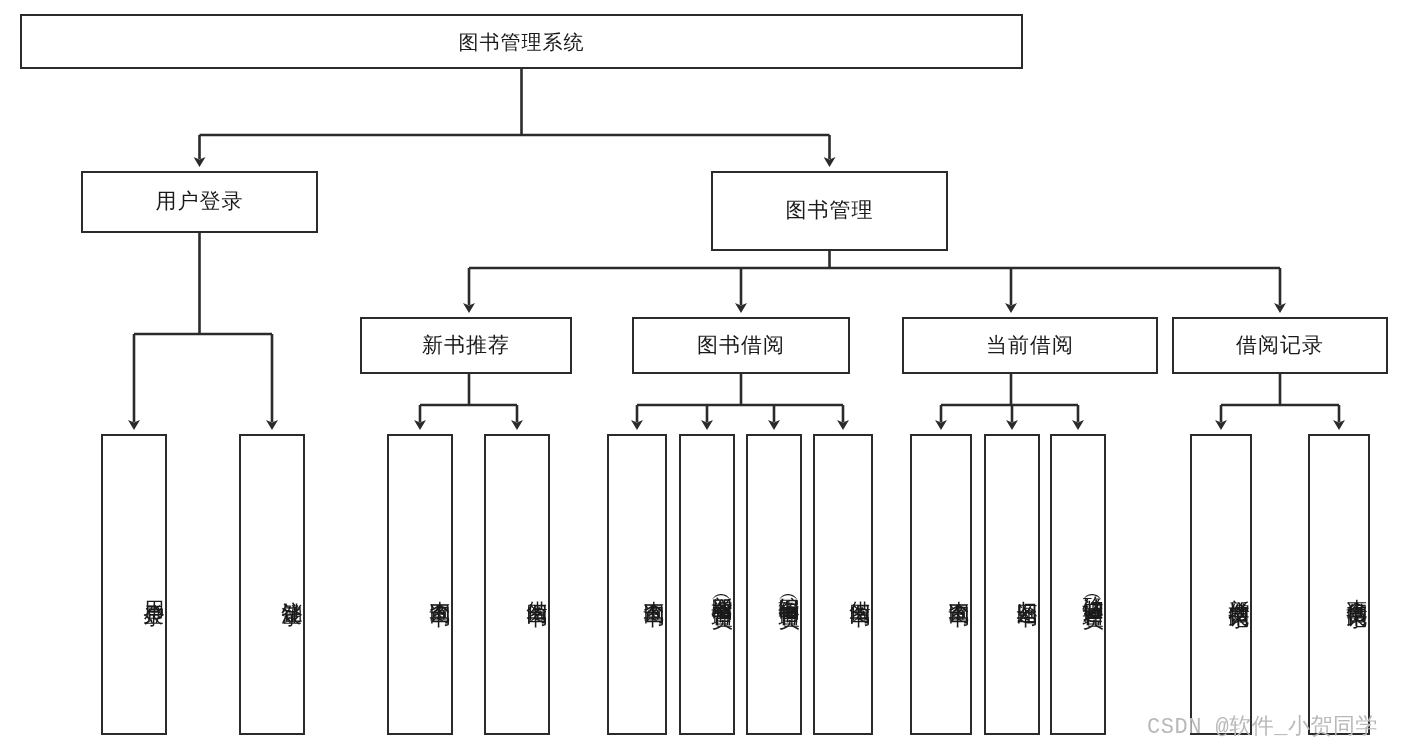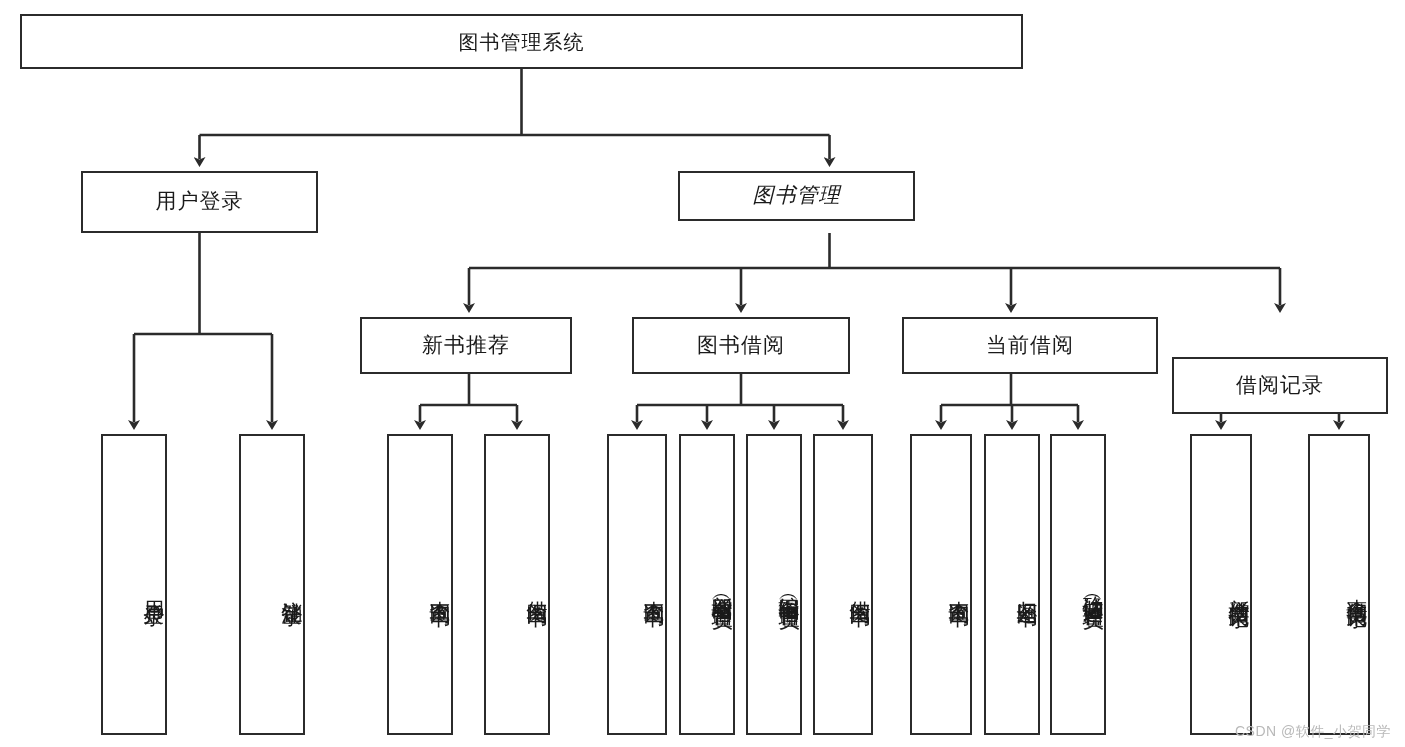--- a/index.html
+++ b/index.html
@@ -53,28 +53,28 @@
     text-orientation: upright;
     font-size: 21px;
     letter-spacing: 2px;
     padding-top: 6px;
     align-items: flex-start;
     justify-content: center;
     line-height: 1.05;
   }
   .watermark {
     position: absolute;
-    right: 14px;
+    right: 27px;
     bottom: 6px;
-    font-size: 14px;
+    font-size: 22px;
     color: #b9b9b9;
     letter-spacing: 0.5px;
     z-index: 5;
     white-space: nowrap;
-    font-family: Liberation Sans, sans-serif;
+    font-family: Liberation Mono, monospace;
   }
 </style>
 </head>
 <body>
 
 <div id="canvas">
 
   <svg id="edges" viewBox="0 0 1405 747">
     <defs>
       <marker id="arrow" markerWidth="10" markerHeight="12" refX="2" refY="6" orient="auto" markerUnits="userSpaceOnUse">
@@ -118,33 +118,33 @@
       </g>
   </svg>
 
   <div id="nodes-layer">
       <div class="node horiz root" style="left: 20px; top: 14px; width: 1003px; height: 55px;">
         <span>图书管理系统</span>
       </div>
       <div class="node horiz" style="left: 81px; top: 171px; width: 237px; height: 62px;">
         <span>用户登录</span>
       </div>
-      <div class="node horiz" style="left: 678px; top: 171px; width: 237px; height: 50px; font-style: italic;">
+      <div class="node horiz" style="left: 711px; top: 171px; width: 237px; height: 80px;">
         <span>图书管理</span>
       </div>
       <div class="node horiz" style="left: 360px; top: 317px; width: 212px; height: 57px;">
         <span>新书推荐</span>
       </div>
       <div class="node horiz" style="left: 632px; top: 317px; width: 218px; height: 57px;">
         <span>图书借阅</span>
       </div>
       <div class="node horiz" style="left: 902px; top: 317px; width: 256px; height: 57px;">
         <span>当前借阅</span>
       </div>
-      <div class="node horiz" style="left: 1172px; top: 317px; width: 216px; height: 57px; margin-top: 40px;">
+      <div class="node horiz" style="left: 1172px; top: 317px; width: 216px; height: 57px;">
         <span>借阅记录</span>
       </div>
       <div class="node vert" style="left: 101px; top: 434px; width: 66px; height: 301px;">
         <span>用户登录</span>
       </div>
       <div class="node vert" style="left: 239px; top: 434px; width: 66px; height: 301px;">
         <span>注销登录</span>
       </div>
       <div class="node vert" style="left: 387px; top: 434px; width: 66px; height: 301px;">
         <span>查询图书</span>

